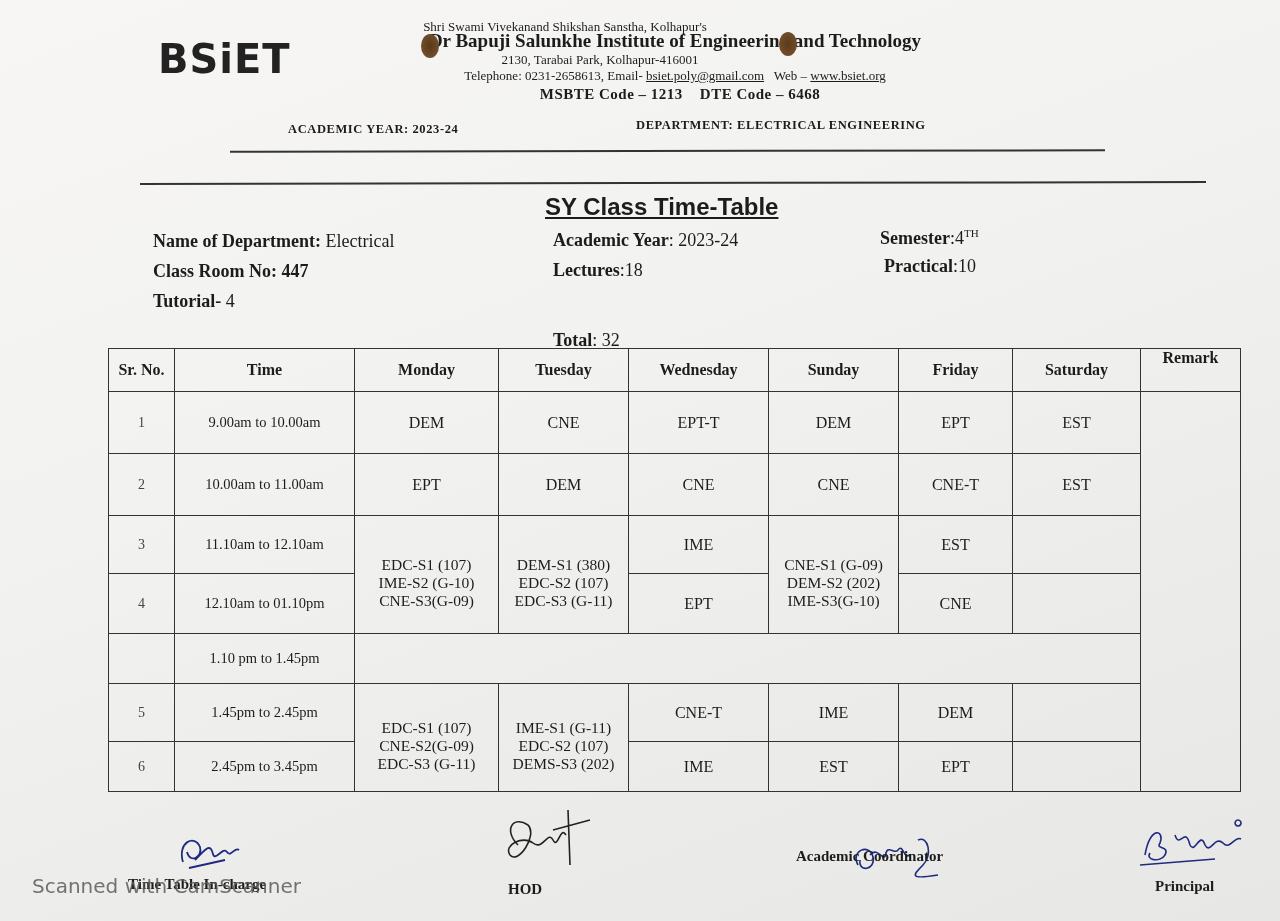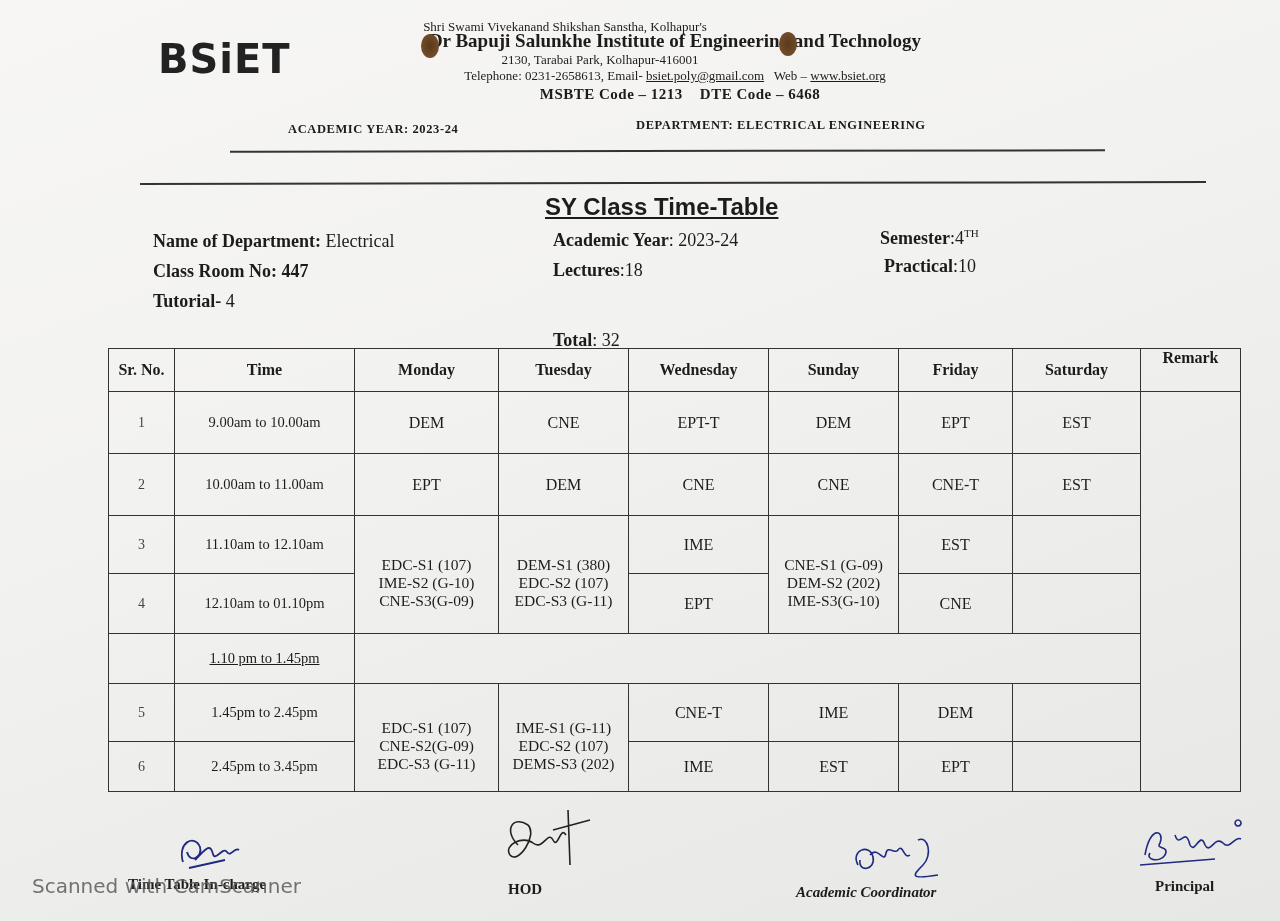--- a/index.html
+++ b/index.html
@@ -139,21 +139,21 @@
     <td>EST</td>
     <td></td>
   </tr>
   <tr style="height:60px;">
     <td class="sr">4</td>
     <td class="time">12.10am to 01.10pm</td>
     <td>EPT</td>
     <td>CNE</td>
     <td></td>
   </tr>
-  <tr style="height:50px;text-decoration:underline;">
+  <tr style="height:50px;">
     <td class="sr"></td>
     <td class="time">1.10 pm to 1.45pm</td>
     <td colspan="6"></td>
   </tr>
   <tr style="height:58px;">
     <td class="sr">5</td>
     <td class="time">1.45pm to 2.45pm</td>
     <td rowspan="2" class="multi">
       <div>EDC-S1 (107)</div>
           <div>CNE-S2(G-09)</div>
@@ -186,20 +186,20 @@
 <div class="abs sig-label" style="left:128px;top:876px;">Time Table In-charge</div>
 
 <svg class="sig-svg" style="left:498px;top:805px;" width="95" height="70">
   <path d="M20,40 C5,25 15,10 30,20 C40,30 20,60 12,50 C5,40 25,30 35,38 C45,46 50,25 55,35 C60,45 62,20 68,30 M70,5 L72,60 M55,25 L92,15" stroke="#222" stroke-width="1.6" fill="none"></path>
 </svg>
 <div class="abs sig-label" style="left:508px;top:881px;">HOD</div>
 
 <svg class="sig-svg" style="left:848px;top:835px;" width="100" height="50">
   <path d="M10,30 C2,15 22,8 25,22 C28,35 10,38 12,25 M22,20 C30,10 36,30 38,18 C40,10 48,20 50,15 C55,8 56,25 62,20 M70,5 C80,0 85,20 75,30 C65,40 60,45 90,40" stroke="#1f2a80" stroke-width="1.6" fill="none"></path>
 </svg>
-<div class="abs sig-label" style="left:796px;top:884px;font-style:italic;">Academic Coordinator</div>
+<div class="abs sig-label" style="left:796px;top:848px;">Academic Coordinator</div>
 
 <svg class="sig-svg" style="left:1135px;top:815px;" width="115" height="60">
   <path d="M10,40 C15,10 30,15 25,28 C20,35 35,30 30,40 C25,48 10,45 15,38 M40,20 C45,35 50,10 55,30 C60,40 65,15 70,30 C75,40 80,20 88,28 C95,36 100,20 106,24 M103,5 a3,3 0 1,0 0.1,0 M5,50 L80,44" stroke="#1f2a80" stroke-width="1.6" fill="none"></path>
 </svg>
 <div class="abs sig-label" style="left:1155px;top:878px;">Principal</div>
 
 <div class="abs scanner">Scanned with CamScanner</div>
 
 </body></html>

